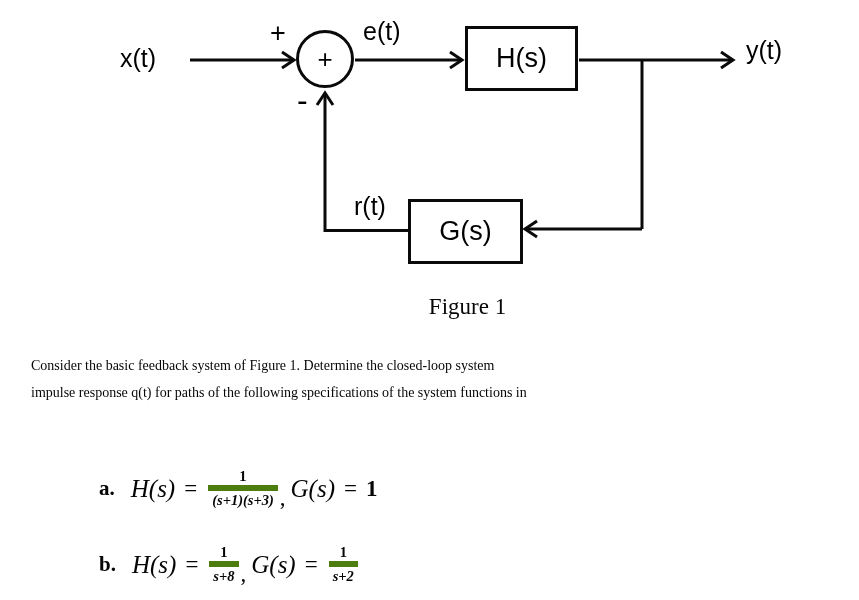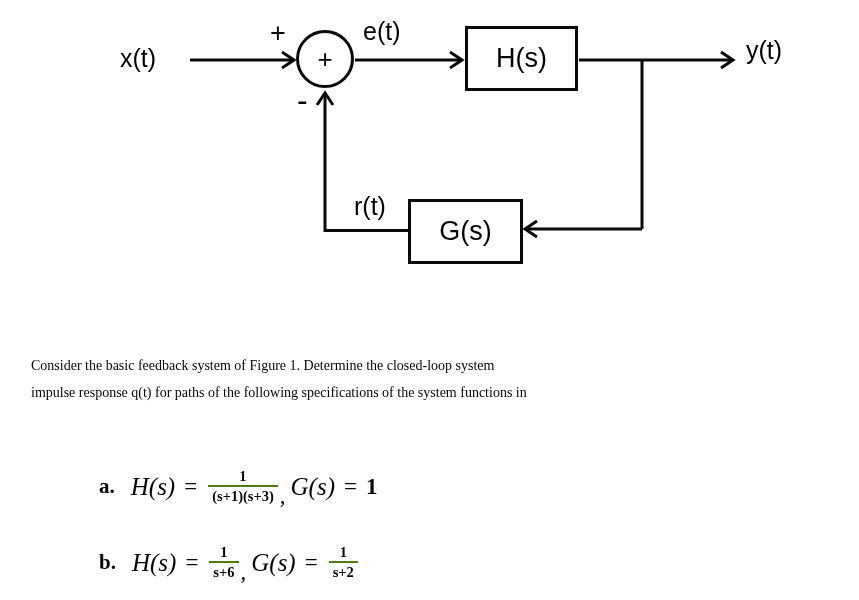--- a/index.html
+++ b/index.html
@@ -67,22 +67,22 @@
   .eq-b { top: 544px; }
   .eq-label { font-weight: 700; font-size: 21px; margin-right: 16px; }
   .eq-var   { font-style: italic; font-size: 25px; }
   .eq-op    { font-size: 23px; margin: 0 9px; }
   .eq-val   { font-size: 23px; font-weight: 700; }
   .frac { display: inline-flex; flex-direction: column; align-items: center; margin: 0 2px; }
   .frac .num {
     font-size: 14.5px; font-weight: 700; padding: 0 4px; line-height: 17px;
   }
   .frac .den {
-    font-size: 14.5px; font-weight: 700; 
-    border-top: 2px solid #4d7c0f; padding: 1px 4px 0 4px; line-height: 17px;
+    font-size: 14.5px; font-weight: 700; font-style: italic;
+    border-top: 6px solid #4d7c0f; padding: 1px 4px 0 4px; line-height: 17px;
   }
   .eq-comma { font-size: 23px; position: relative; top: 9px; margin-right: 5px; }
 </style>
 </head>
 <body>
 
 <div class="page">
 
   <div class="diagram">
 
@@ -117,20 +117,21 @@
     <span class="sig sig-y">y(t)</span>
     <span class="sig sig-r">r(t)</span>
 
     <div class="block h-block">
       <span>H(s)</span>
     </div>
     <div class="block g-block">
       <span>G(s)</span>
     </div>
 
+    <div class="caption">Figure 1</div>
   </div>
 
   <div class="problem">
     <div>Consider the basic feedback system of Figure 1. Determine the closed-loop system</div>
     <div>impulse response q(t) for paths of the following specifications of the system functions in</div>
   </div>
 
   <div class="equation eq-a">
     <span class="eq-label">a.</span>
     <span class="eq-var">H(s)</span>
@@ -144,21 +145,21 @@
     <span class="eq-op">=</span>
     <span class="eq-val">1</span>
   </div>
 
   <div class="equation eq-b">
     <span class="eq-label">b.</span>
     <span class="eq-var">H(s)</span>
     <span class="eq-op">=</span>
     <span class="frac">
       <span class="num">1</span>
-      <span class="den">s+6</span>
+      <span class="den">s+8</span>
     </span>
     <span class="eq-comma">,</span>
     <span class="eq-var">G(s)</span>
     <span class="eq-op">=</span>
     <span class="frac">
       <span class="num">1</span>
       <span class="den">s+2</span>
     </span>
   </div>
 

